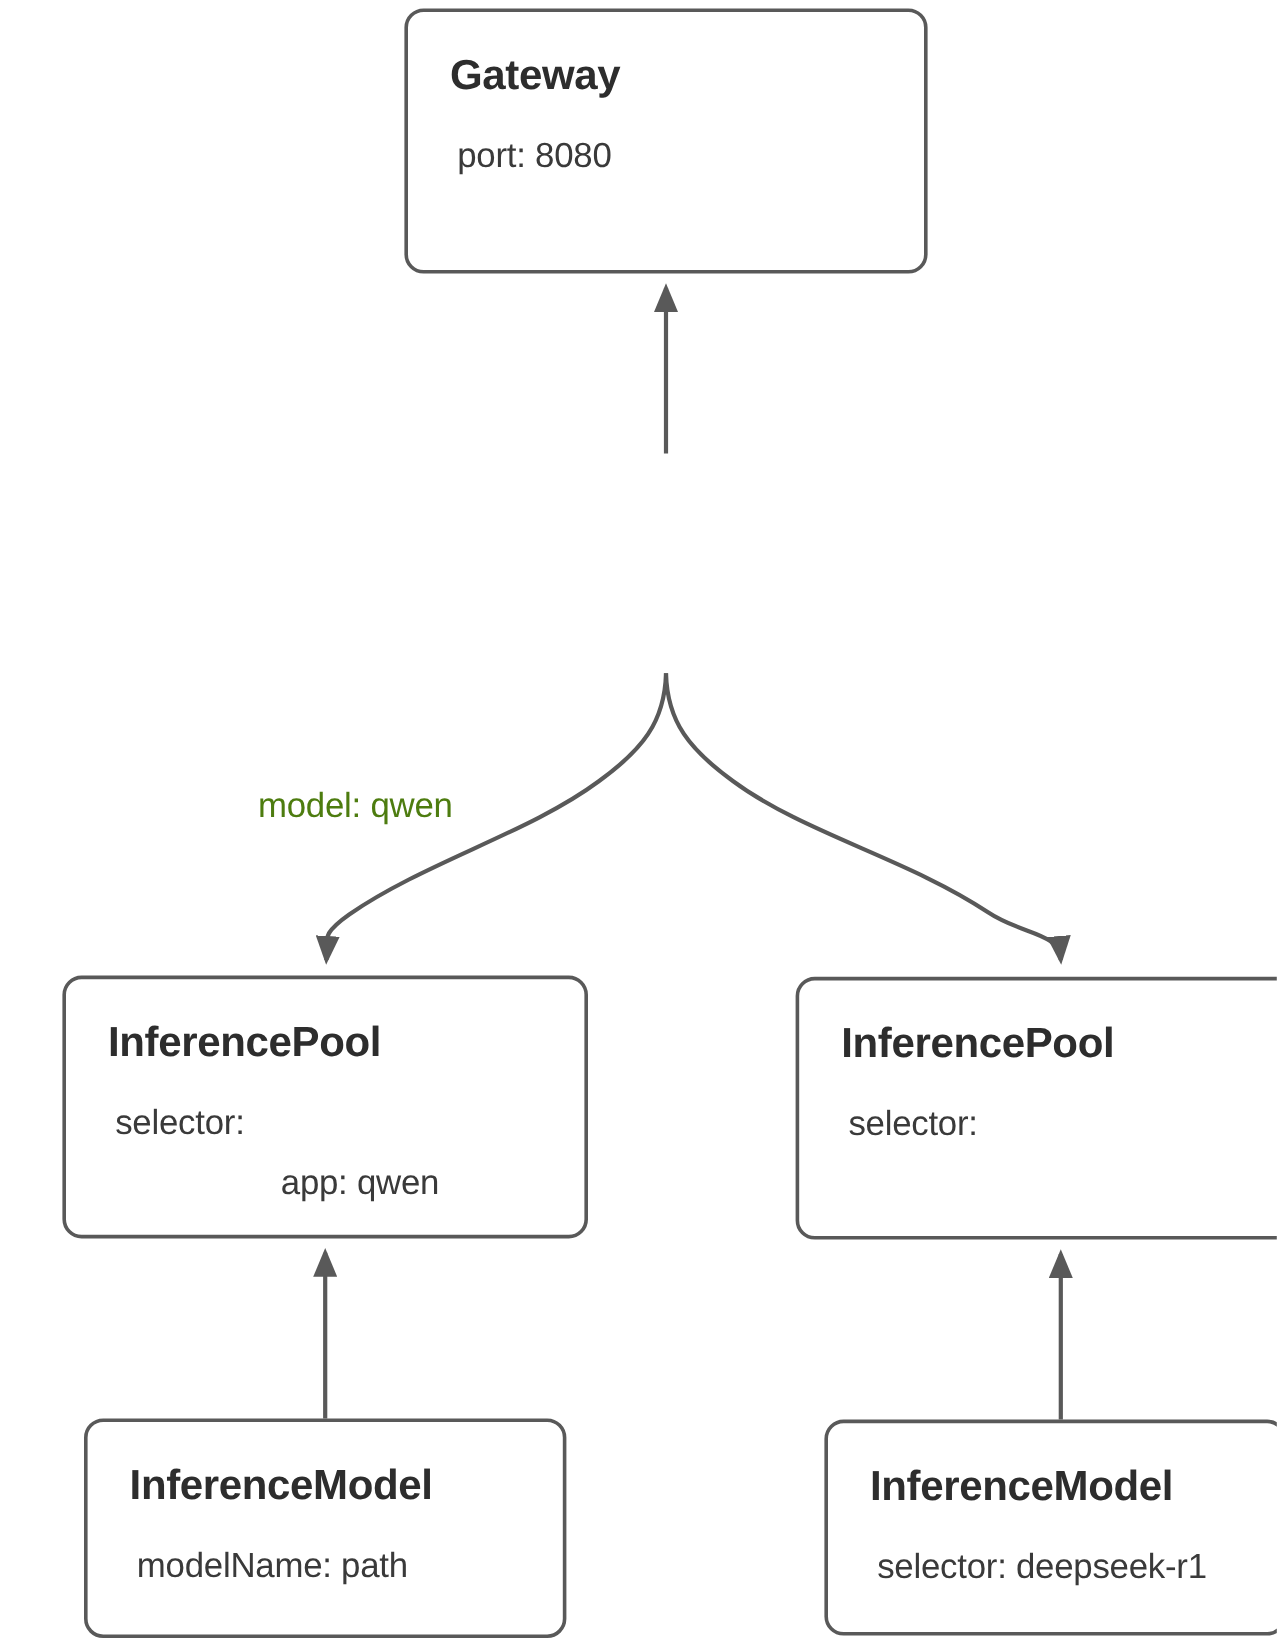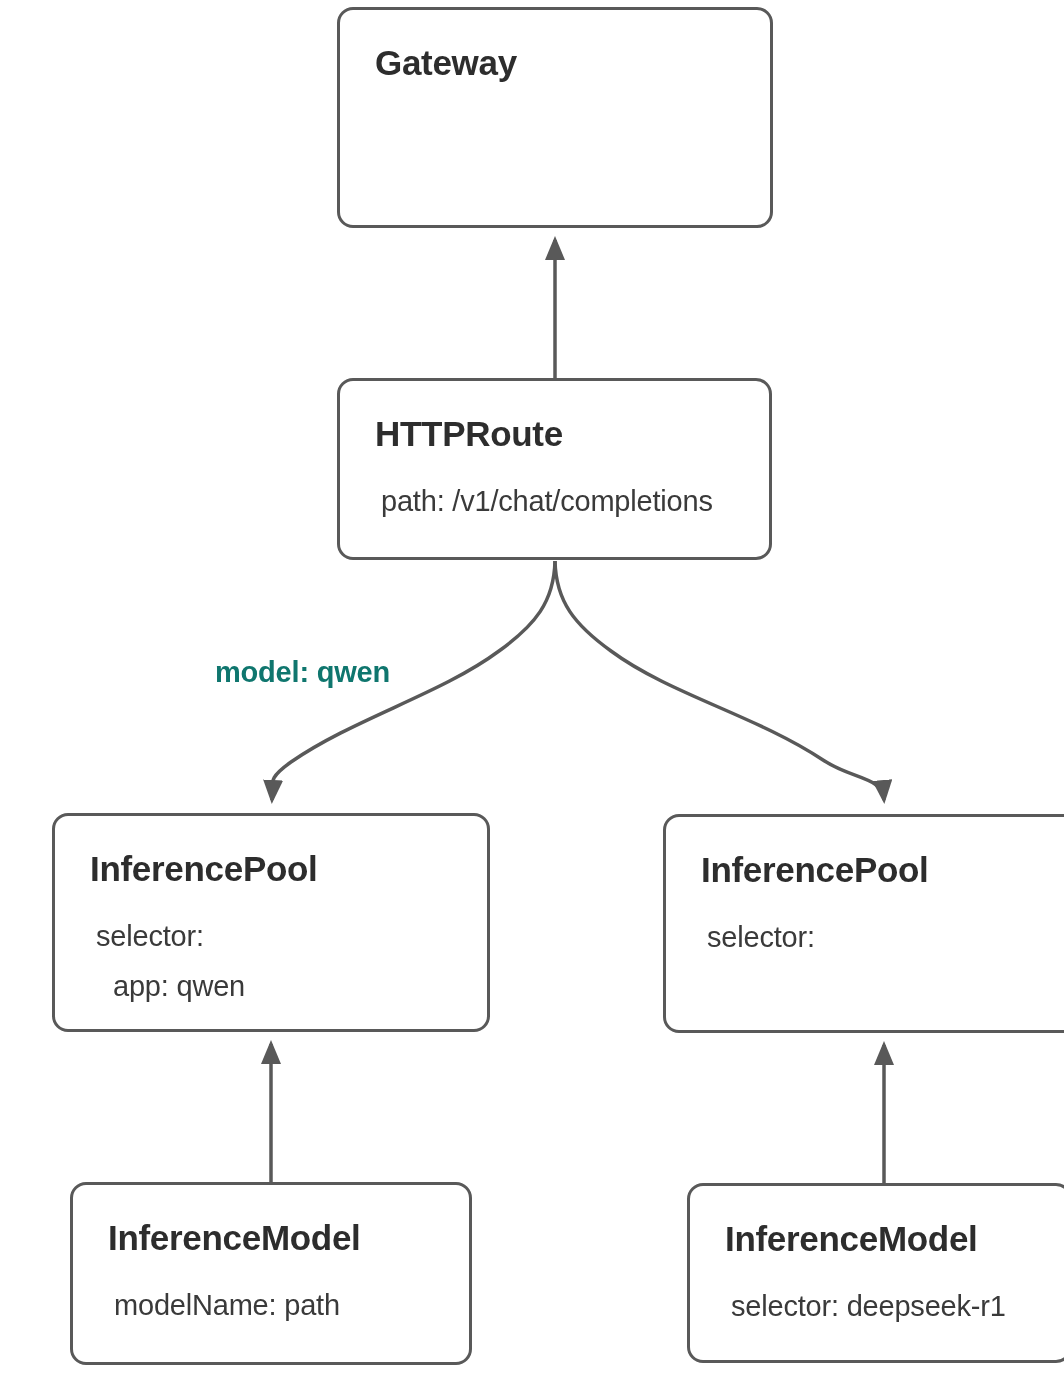--- a/index.html
+++ b/index.html
@@ -47,31 +47,31 @@
     margin: 20px 0 0 41px;
   }
   .node-attr {
     font-size: 29px;
     line-height: 50px;
     color: #3a3a3a;
     letter-spacing: -0.2px;
   }
   .node-attr.indent {
     padding-left: 17px;
+    text-align: center;
   }
   .edge-label {
     position: absolute;
     font-size: 29px;
     line-height: 36px;
-    color: #0f766e;
+    color: #4d7c0f;
     background: #ffffff;
     padding: 0 4px;
     white-space: nowrap;
     letter-spacing: -0.2px;
-    font-weight: bold;
   }
   
   #node-gateway        { left: 290px; top: 7px;    width: 436px; height: 221px; }
   #node-httproute      { left: 290px; top: 378px;  width: 435px; height: 182px; }
   #node-pool-qwen      { left: 5px;   top: 813px;  width: 438px; height: 219px; }
   #node-pool-deepseek  { left: 616px; top: 814px;  width: 436px; height: 219px; }
   #node-model-qwen     { left: 23px;  top: 1182px; width: 402px; height: 183px; }
   #node-model-deepseek { left: 640px; top: 1183px; width: 385px; height: 180px; }
   
   #edge-label-left  { left: 164px; top: 654px; }
@@ -91,29 +91,24 @@
     <path class="edge" d="M508 378 L508 240" marker-end="url(#arrowhead)"></path>
     <path class="edge" d="M508 561 C507 602 488 625 452 651 C394 694 308 718 244 762 C220 779 226 782 225 800" marker-end="url(#arrowhead)"></path>
     <path class="edge" d="M508 561 C509 602 528 625 564 651 C622 694 710 716 776 760 C806 780 835 776 837 800" marker-end="url(#arrowhead)"></path>
     <path class="edge" d="M224 1182 L224 1044" marker-end="url(#arrowhead)"></path>
     <path class="edge" d="M837 1183 L837 1045" marker-end="url(#arrowhead)"></path>
   </svg>
 
   <div class="node" id="node-gateway">
     <div class="node-title">Gateway</div>
     <div class="node-attrs">
+      <div class="node-attr">port: 8080</div>
     </div>
   </div>
 
-  <div class="node" id="node-httproute">
-    <div class="node-title">HTTPRoute</div>
-    <div class="node-attrs">
-      <div class="node-attr">path: /v1/chat/completions</div>
-    </div>
-  </div>
 
   <div class="node" id="node-pool-qwen">
     <div class="node-title">InferencePool</div>
     <div class="node-attrs">
       <div class="node-attr">selector:</div>
       <div class="node-attr indent">app: qwen</div>
     </div>
   </div>
 
   <div class="node" id="node-pool-deepseek">

